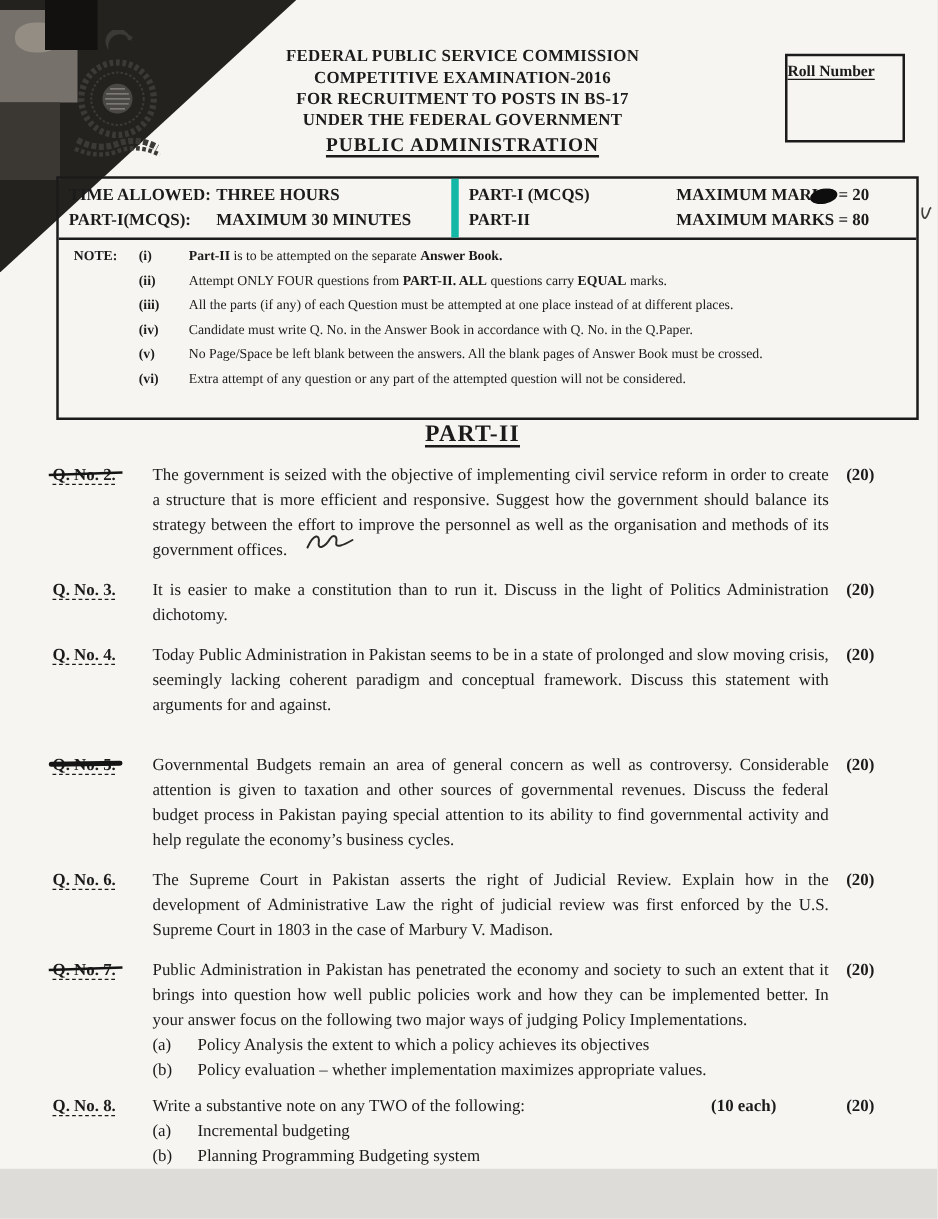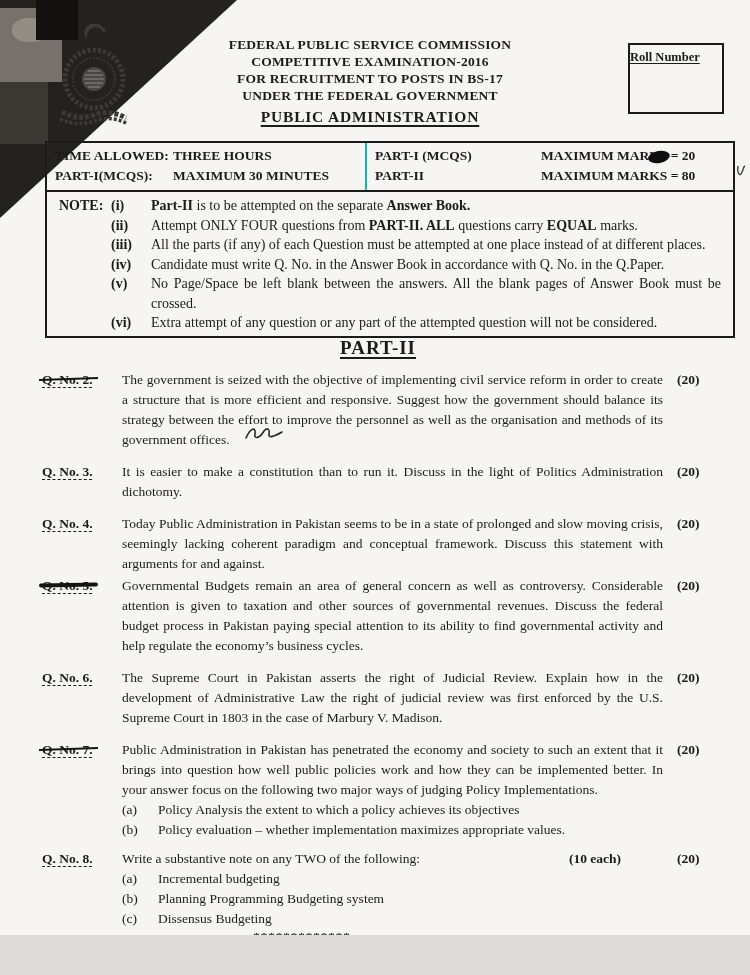--- a/index.html
+++ b/index.html
@@ -33,25 +33,25 @@
 
   .roll-box{position:absolute;left:628px;top:43px;width:92px;height:67px;
        border:2px solid #1b1b1b;text-align:left;}
   .roll-label{display:inline-block;margin-top:5px;font-weight:bold;font-size:12.5px;
        text-decoration:underline;text-underline-offset:2px;}
 
   
   .info-table{position:absolute;left:45px;top:141px;width:686px;border:2px solid #1b1b1b;background:transparent;}
   .row1{display:grid;grid-template-columns:320px 166px 1fr;border-bottom:2px solid #1b1b1b;position:relative;}
   .row1 .cell{padding:3px 4px 4px 8px;font-weight:bold;font-size:13.5px;line-height:20px;white-space:nowrap;}
-  .row1 .c1{border-right:2px solid #14b8a6;}
+  .row1 .c1{border-right:6px solid #14b8a6;}
   .tl-line{display:grid;grid-template-columns:118px 1fr;}
   .ink-blob{position:absolute;left:601px;top:8px;width:22px;height:12px;background:#0e0e0e;
        border-radius:50%;transform:rotate(-10deg);}
-  .note{padding:4px 8px 3px 12px;font-size:14px;line-height:19.5px;}
+  .note{padding:4px 8px 21px 12px;font-size:11px;line-height:19.5px;}
   .note-row{display:grid;grid-template-columns:52px 40px 1fr;}
   .note-lbl{font-weight:bold;}
   .note-num{font-weight:bold;}
   .note-text{text-align:justify;padding-right:4px;}
 
   
   .pen-mark-right{position:absolute;left:735px;top:164px;}
   .pen-scribble-q2{position:absolute;left:200px;top:86px;pointer-events:none;}
 
   
@@ -189,21 +189,21 @@
     <div class="q">
       <div class="q-label">
         <span class="lbl">Q. No. 3.</span>
       </div>
       <div class="q-body">
         <p class="q-text">It is easier to make a constitution than to run it. Discuss in the light of Politics Administration dichotomy.</p>
       </div>
       <div class="q-marks">(20)</div>
     </div>
 
-    <div class="q" style="margin-bottom:2px">
+    <div class="q" style="margin-bottom:28px">
       <div class="q-label">
         <span class="lbl">Q. No. 4.</span>
       </div>
       <div class="q-body">
         <p class="q-text">Today Public Administration in Pakistan seems to be in a state of prolonged and slow moving crisis, seemingly lacking coherent paradigm and conceptual framework. Discuss this statement with arguments for and against.</p>
       </div>
       <div class="q-marks">(20)</div>
     </div>
 
     <div class="q">

